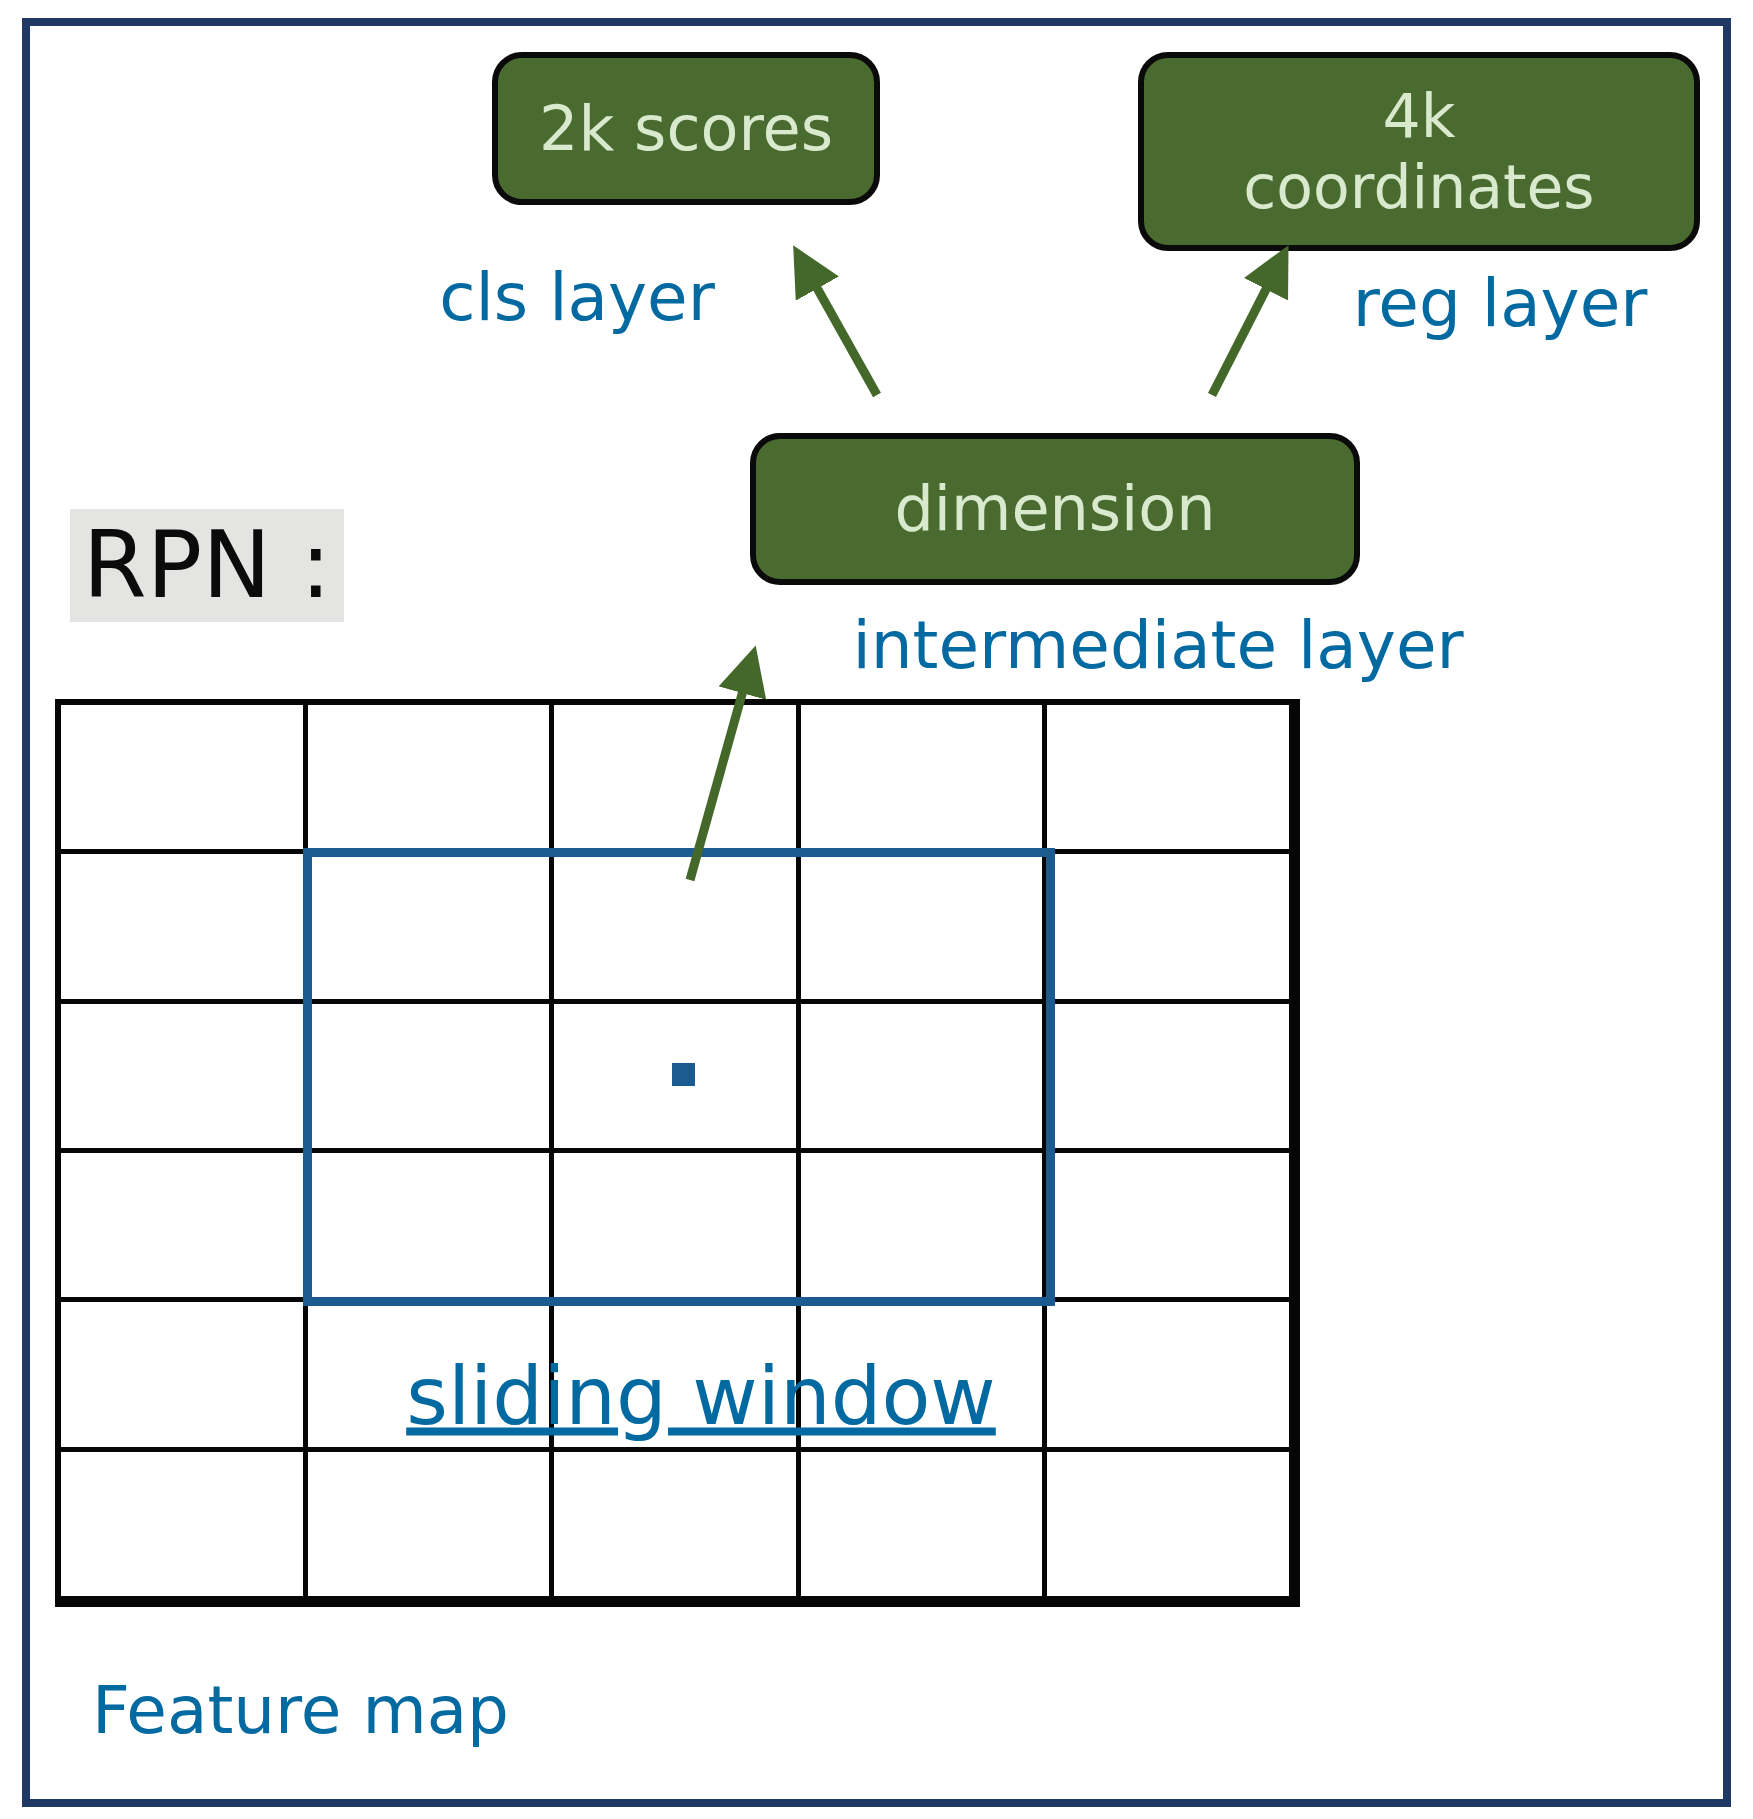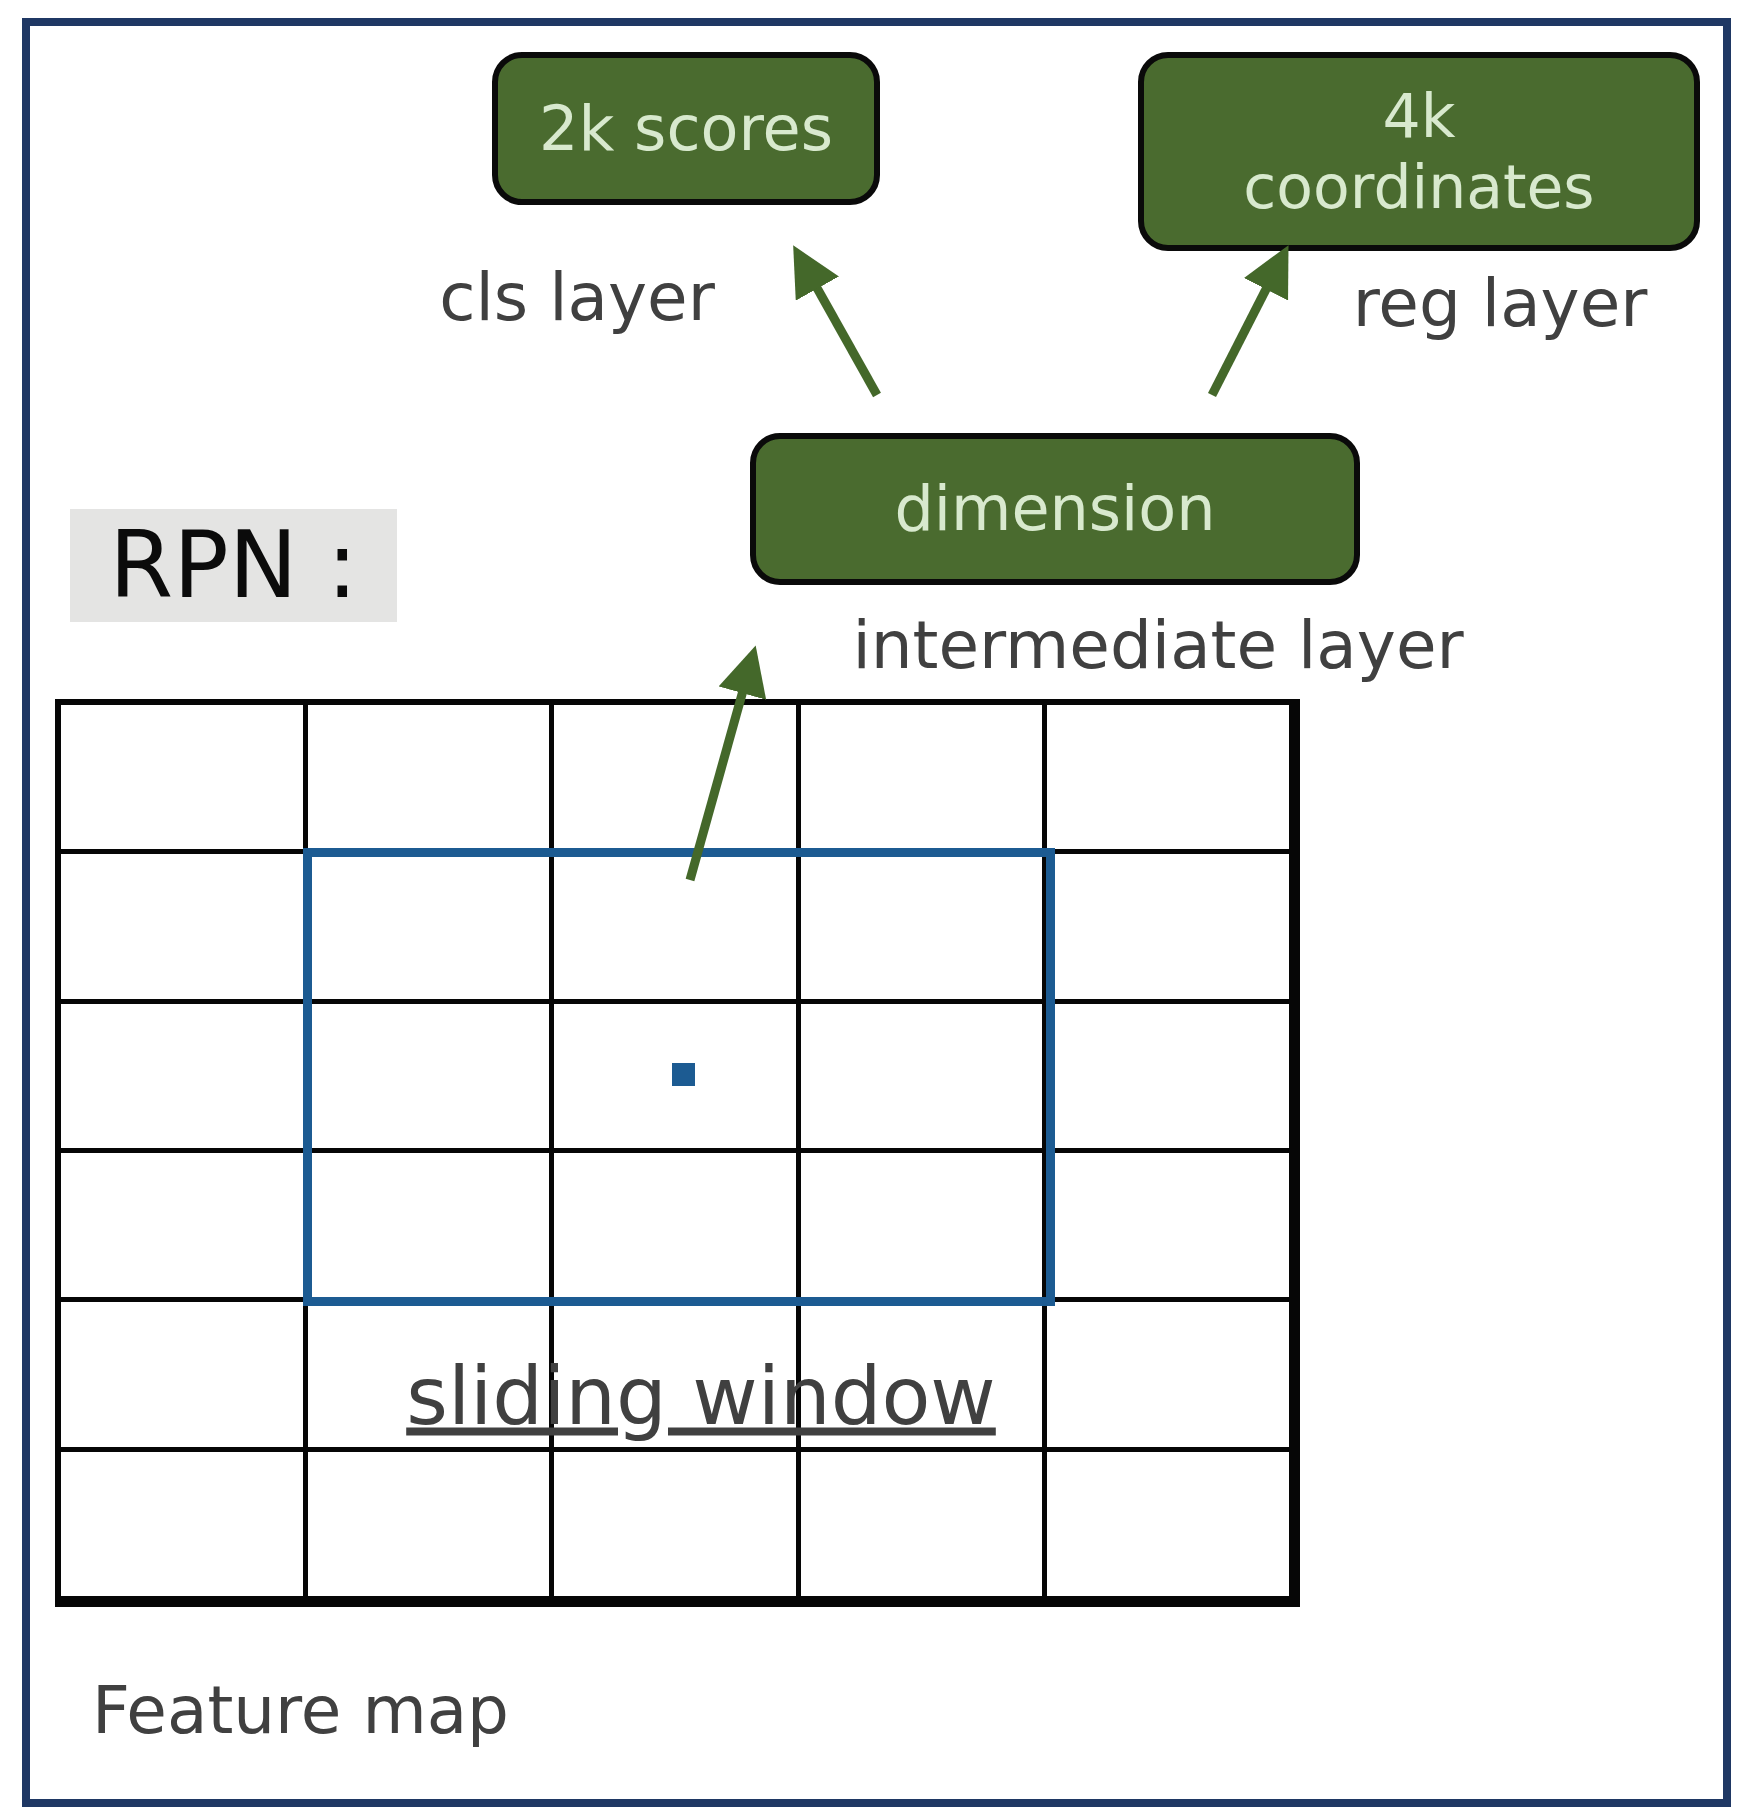--- a/index.html
+++ b/index.html
@@ -23,30 +23,30 @@
     color:var(--box_text,#d8e9ce);
     display:flex;align-items:center;justify-content:center;
     text-align:center;
     font-size:62px;line-height:1.18;
     box-sizing:border-box;
   }
   .box-scores{left:492px;top:52px;width:388px;height:153px;}
   .box-coords{left:1138px;top:52px;width:562px;height:199px;font-size:60px;}
   .box-dim{left:750px;top:433px;width:610px;height:152px;}
   .lbl{
-    position:absolute;color:#404040;white-space:nowrap;
+    position:absolute;color:#0369a1;white-space:nowrap;
     transform:translate(-50%,-50%);
   }
   .lbl-cls{left:577px;top:297px;font-size:66px;}
   .lbl-reg{left:1500px;top:303px;font-size:66px;}
   .lbl-int{left:1158px;top:645px;font-size:66px;}
   .lbl-slide{left:701px;top:1396px;font-size:80px;text-decoration:underline;}
   .lbl-feat{left:92px;top:1672px;font-size:66px;transform:none;}
   .rpn{
-    position:absolute;left:70px;top:509px;width:327px;height:113px;
+    position:absolute;left:70px;top:509px;width:274px;height:113px;
     background:var(--rpn_bg,#e4e4e3);
     display:flex;align-items:center;justify-content:center;
     font-size:92px;color:#0b0b0b;white-space:nowrap;
   }
   .grid{
     position:absolute;left:55px;top:699px;width:1245px;height:908px;
     border:6px solid var(--grid_line,#060606);
     box-sizing:border-box;
     background-image:
       repeating-linear-gradient(to right,

